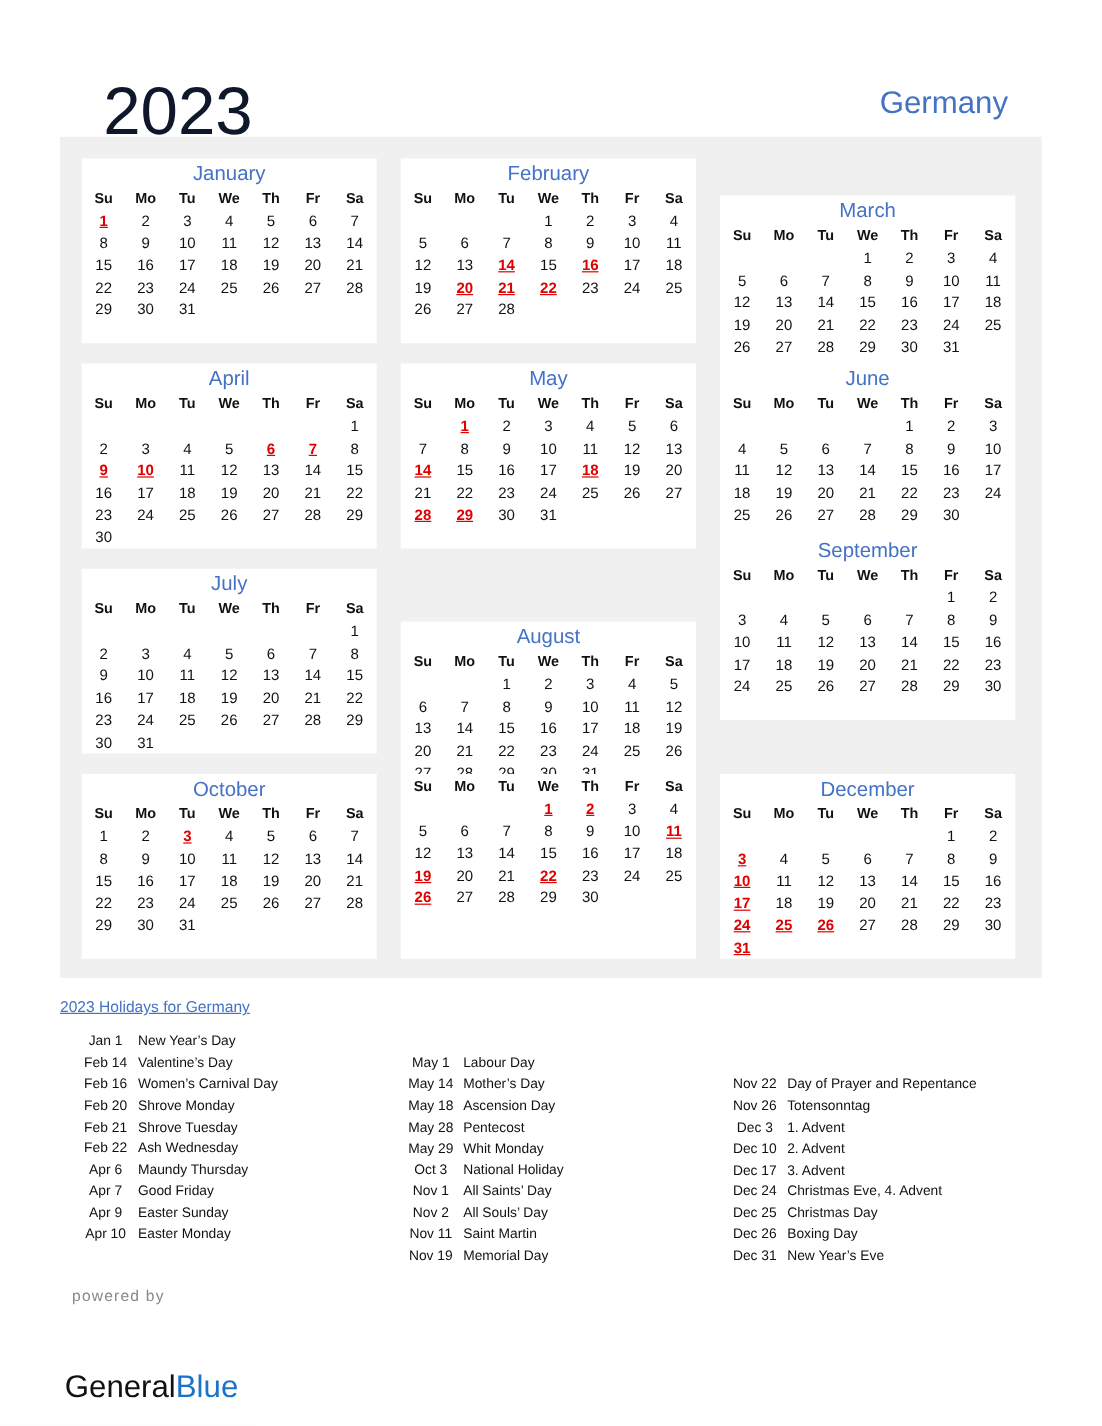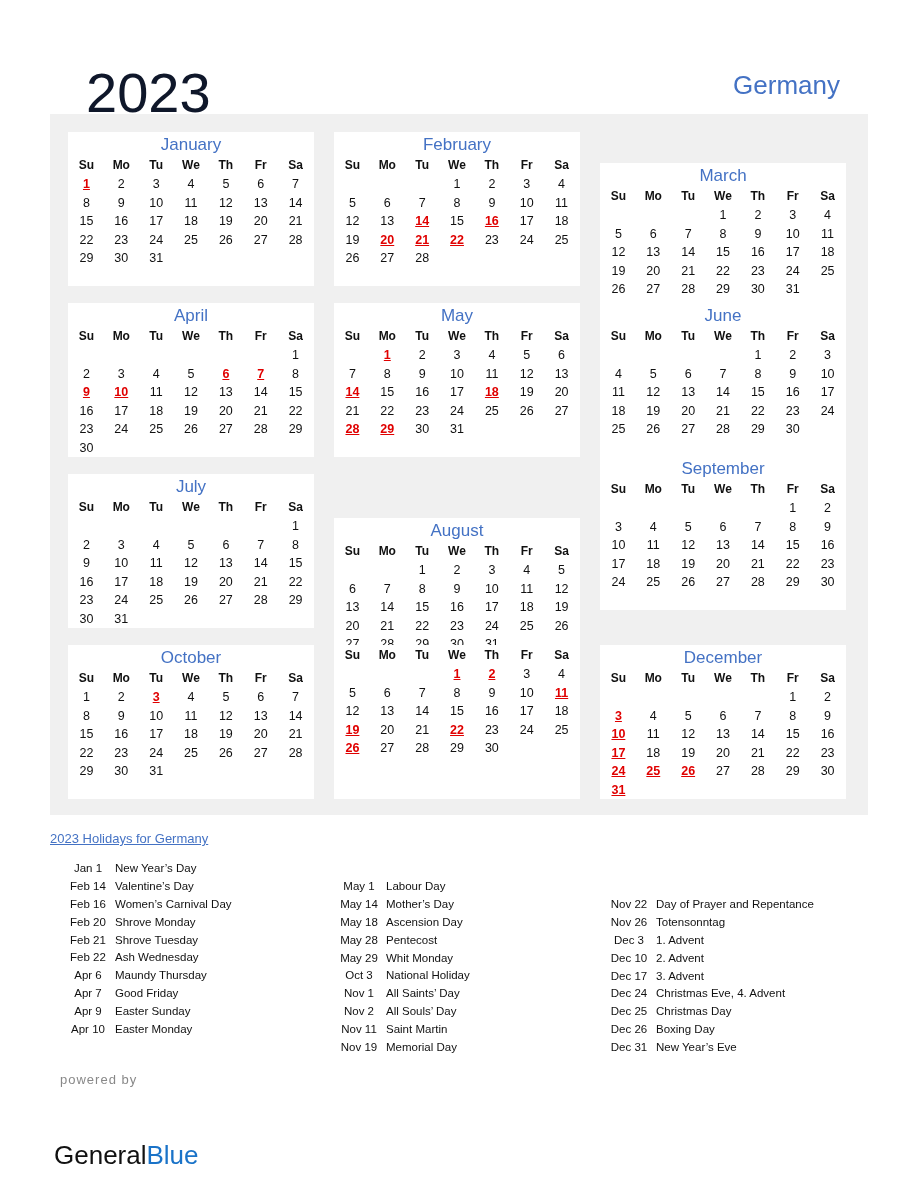--- a/index.html
+++ b/index.html
@@ -496,21 +496,21 @@
       <div class="week-row">
         <div class="day">27</div>
         <div class="day">28</div>
         <div class="day">29</div>
         <div class="day">30</div>
         <div class="day">31</div>
         <div class="day"></div>
         <div class="day"></div>
       </div>
     </div>
-    <div class="month" style="left: 600px; top: 456px;">
+    <div class="month" style="left: 600px; top: 446px;">
       <div class="month-title">September</div>
       <div class="dow-row">
         <div class="dow">Su</div>
         <div class="dow">Mo</div>
         <div class="dow">Tu</div>
         <div class="dow">We</div>
         <div class="dow">Th</div>
         <div class="dow">Fr</div>
         <div class="dow">Sa</div>
       </div>

